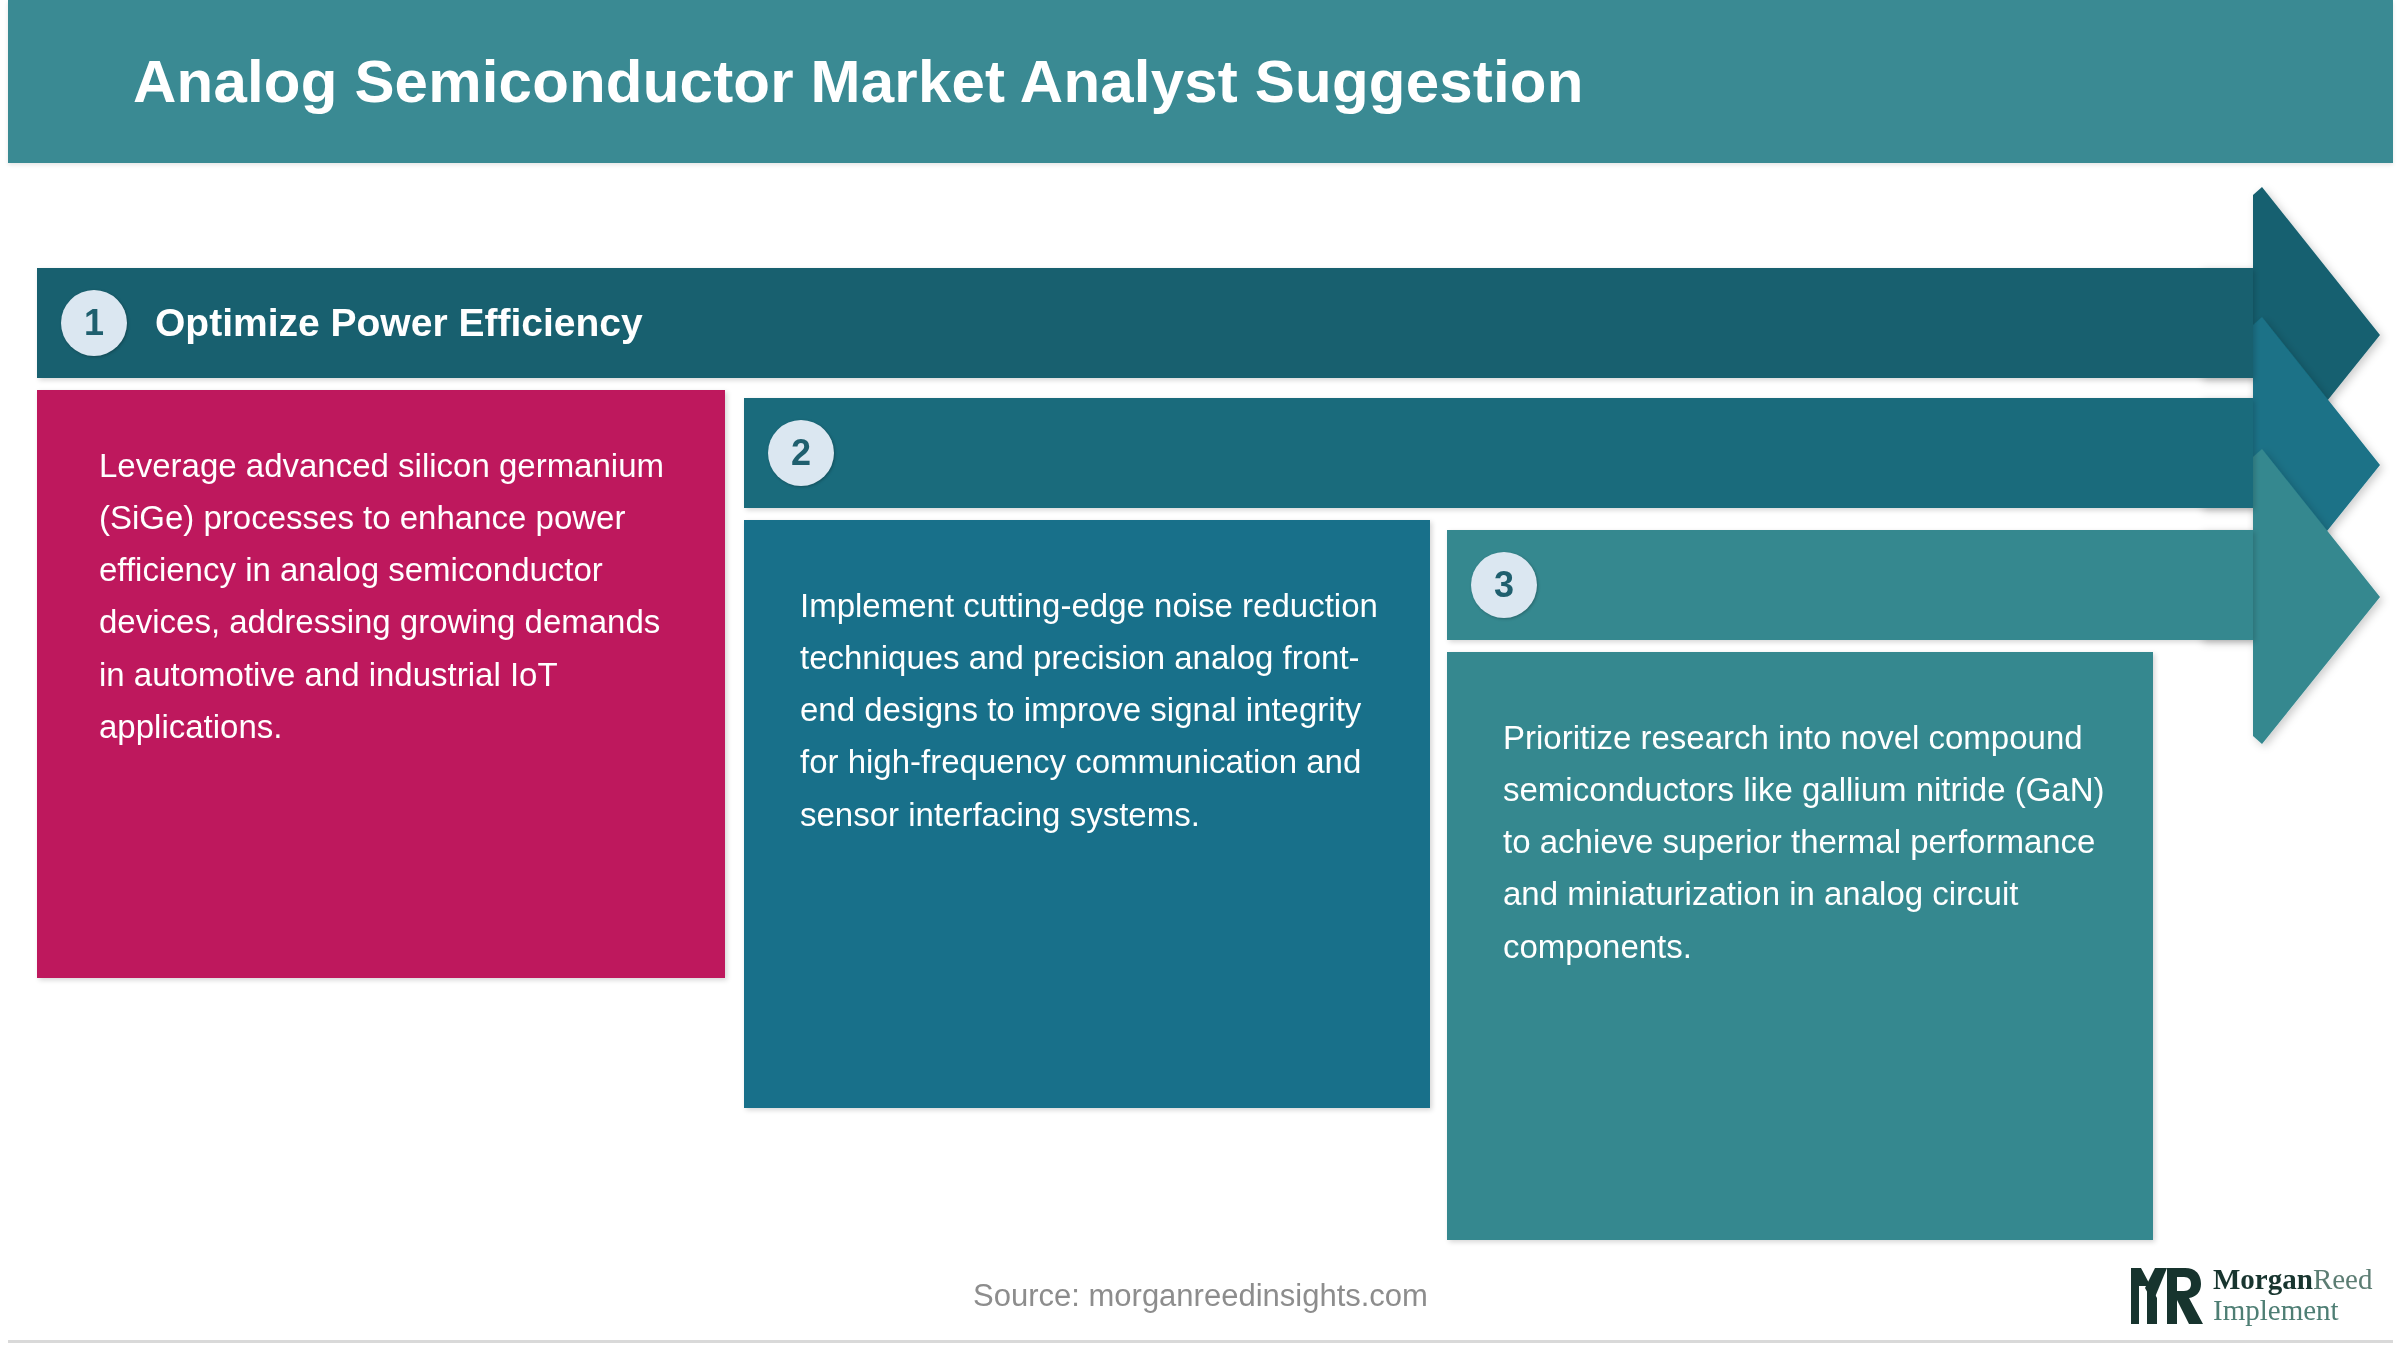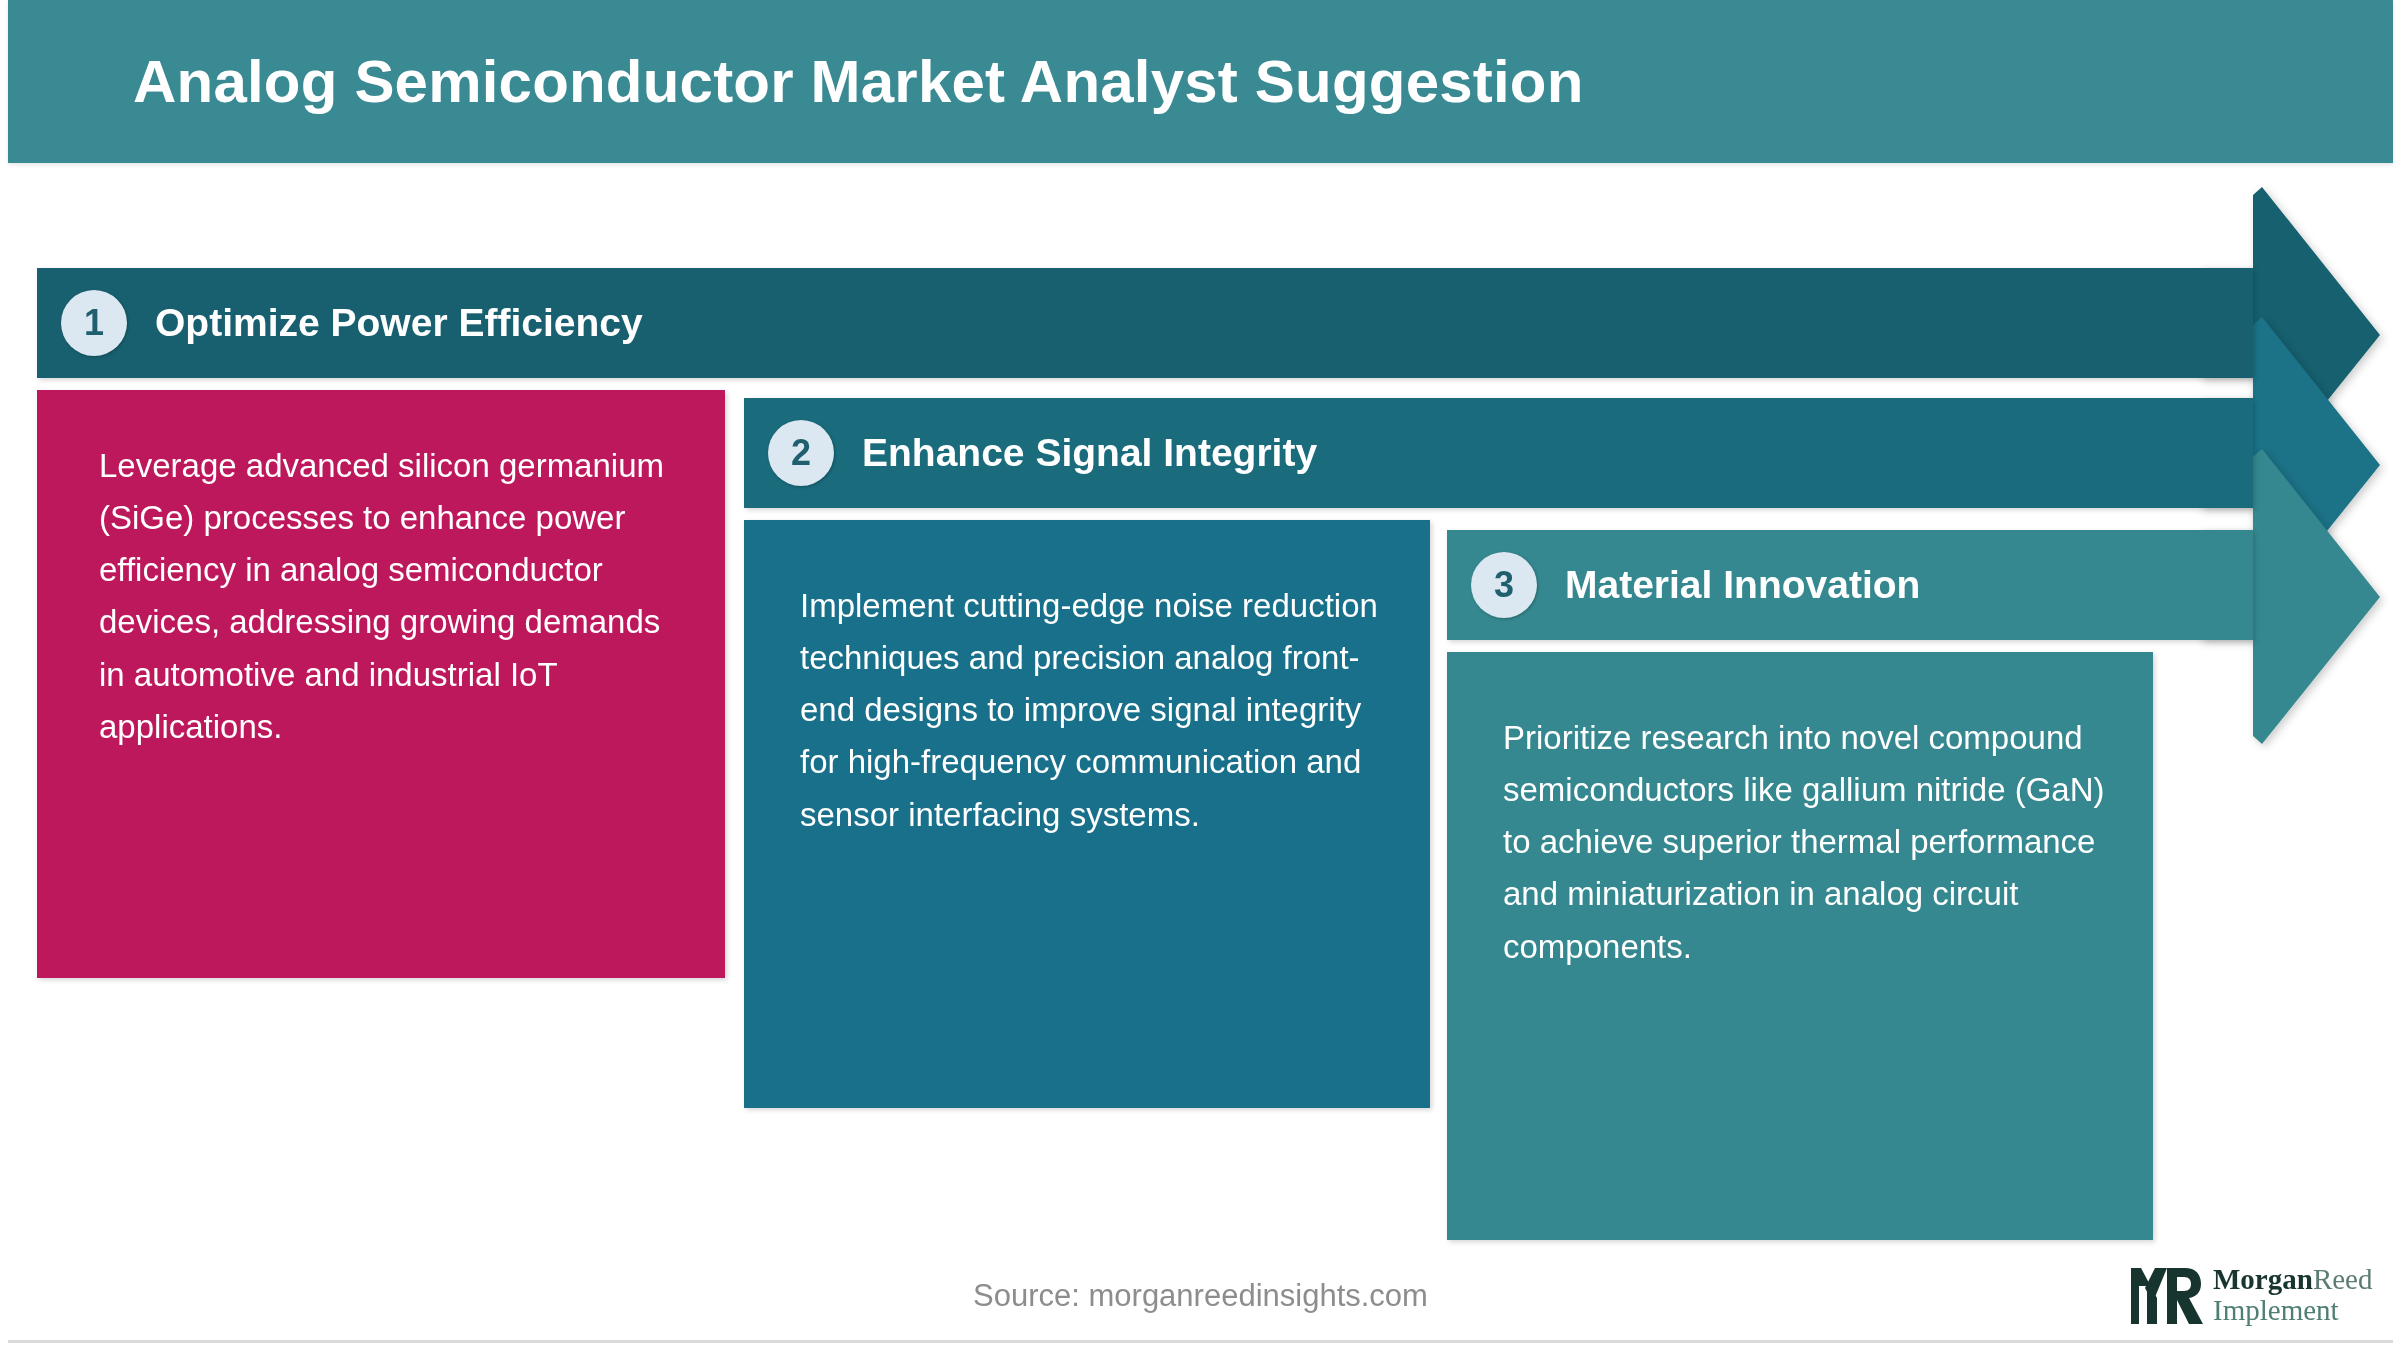--- a/index.html
+++ b/index.html
@@ -141,31 +141,29 @@
       <div class="card-title">Optimize Power Efficiency</div>
     </div>
     <div class="card-body">
       <p>Leverage advanced silicon germanium (SiGe) processes to enhance power efficiency in analog semiconductor devices, addressing growing demands in automotive and industrial IoT applications.</p>
     </div>
   </div>
 
   <div class="card" id="card2">
     <div class="card-header">
       <div class="badge">2</div>
-      <div class="card-title">Enhance Signal Integrity</div>
     </div>
     <div class="card-body">
       <p>Implement cutting-edge noise reduction techniques and precision analog front-end designs to improve signal integrity for high-frequency communication and sensor interfacing systems.</p>
     </div>
   </div>
 
   <div class="card" id="card3">
     <div class="card-header">
       <div class="badge">3</div>
-      <div class="card-title">Material Innovation</div>
     </div>
     <div class="card-body">
       <p>Prioritize research into novel compound semiconductors like gallium nitride (GaN) to achieve superior thermal performance and miniaturization in analog circuit components.</p>
     </div>
   </div>
 
   <div class="source-note">Source: morganreedinsights.com</div>
 
   <div class="logo">
     <svg class="mr-mark" viewBox="0 0 78 62" xmlns="http://www.w3.org/2000/svg">

